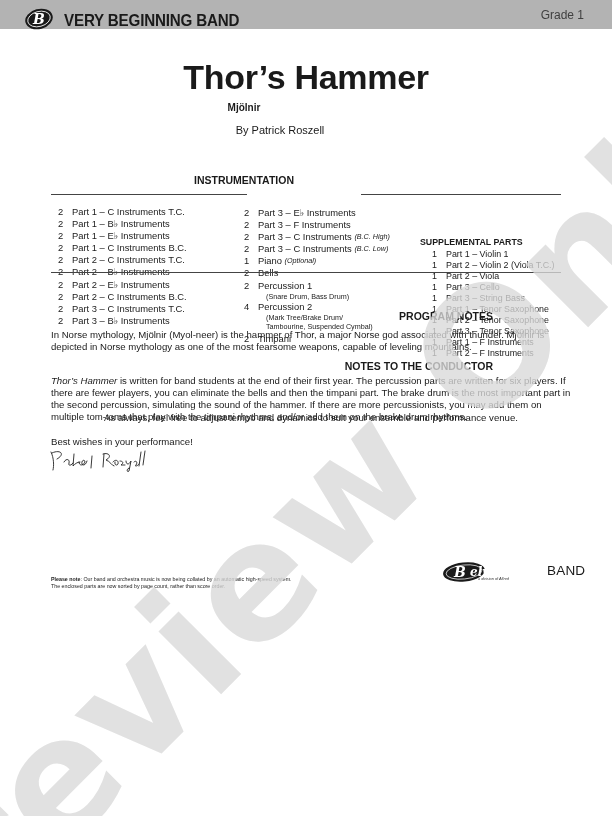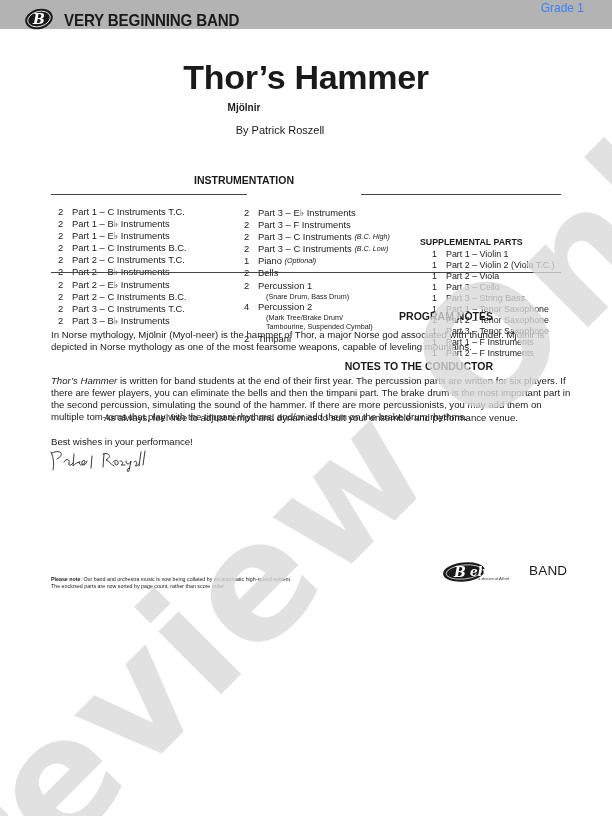--- a/index.html
+++ b/index.html
@@ -2,21 +2,21 @@
 <html><head>
 <meta charset="utf-8">
 <style>
   * { box-sizing: border-box; margin: 0; padding: 0; }
   html, body { width: 612px; height: 816px; background: #ffffff; overflow: hidden; }
   body { position: relative; font-family: "Liberation Sans", "DejaVu Sans", sans-serif; color: #1a1a1a; }
 
   .header-bar { position: absolute; left: 0; top: 0; width: 612px; height: 29px; background: #b3b3b3; }
   .series-logo { position: absolute; left: 24px; top: 8px; width: 30px; height: 22px; }
   .series-title { position: absolute; left: 64px; top: 11px; font-weight: bold; font-size: 16.5px; letter-spacing: -0.2px; color: #1a1a1a; transform: scaleX(0.92); transform-origin: left center; }
-  .grade { position: absolute; right: 28px; top: 1px; font-size: 12px; color: #3b82f6; margin-left: 12px; }
+  .grade { position: absolute; right: 28px; top: 8px; font-size: 12px; color: #404040; margin-left: 12px; }
 
   .title { position: absolute; left: 0; width: 612px; top: 58px; text-align: center; font-weight: bold; font-size: 34px; letter-spacing: -0.3px; color: #1a1a1a; }
   .subtitle { position: absolute; left: 0; width: 488px; top: 102px; text-align: center; font-weight: bold; font-size: 10px; }
   .composer { position: absolute; left: 0; width: 560px; top: 124px; text-align: center; font-size: 11px; }
   .instr-heading { position: absolute; left: 0; width: 488px; top: 174px; text-align: center; font-weight: bold; font-size: 10.5px; }
   .instr-line-l { position: absolute; left: 51px; top: 194px; width: 196px; border-top: 1px solid #444; }
   .instr-line-r { position: absolute; left: 361px; top: 194px; width: 200px; border-top: 1px solid #444; }
   .instr-line-bottom { position: absolute; left: 51px; top: 272px; width: 510px; border-top: 1px solid #444; }
 
   .col { position: absolute; font-size: 9.4px; line-height: 12.1px; }
@@ -41,21 +41,21 @@
   .always-text { top: 412px; text-align: center; }
   .best-text { top: 436px; }
   .italic { font-style: italic; }
 
   .signature { position: absolute; left: 48px; top: 448px; width: 100px; height: 26px; }
 
   .footnote { position: absolute; left: 51px; top: 576px; font-size: 5.3px; line-height: 6.6px; color: #222; }
   .footnote b { font-weight: bold; }
 
   .belwin-logo { position: absolute; left: 442px; top: 561px; width: 122px; height: 22px; }
-  .belwin-band { position: absolute; left: 529px; top: 563px; font-size: 13.5px; letter-spacing: 0.2px; color: #1a1a1a; }
+  .belwin-band { position: absolute; left: 547px; top: 563px; font-size: 13.5px; letter-spacing: 0.2px; color: #1a1a1a; }
   .belwin-division { position: absolute; left: 478px; top: 577px; font-size: 3.8px; font-style: italic; color: #333; }
 
   .watermark { position: absolute; left: 0; top: 0; width: 612px; height: 816px; pointer-events: none; }
   .watermark-text { position: absolute; left: 306px; top: 530px; font-weight: bold; font-size: 162px; color: #d9d9d9; opacity: 0.78; white-space: nowrap; transform: translate(-50%, -50%) rotate(-45deg); letter-spacing: 2px; font-family: "DejaVu Sans", sans-serif; }
 </style>
 </head>
 <body>
 
 <div class="header-bar"></div>
 <svg class="series-logo" viewBox="0 0 30 22">

